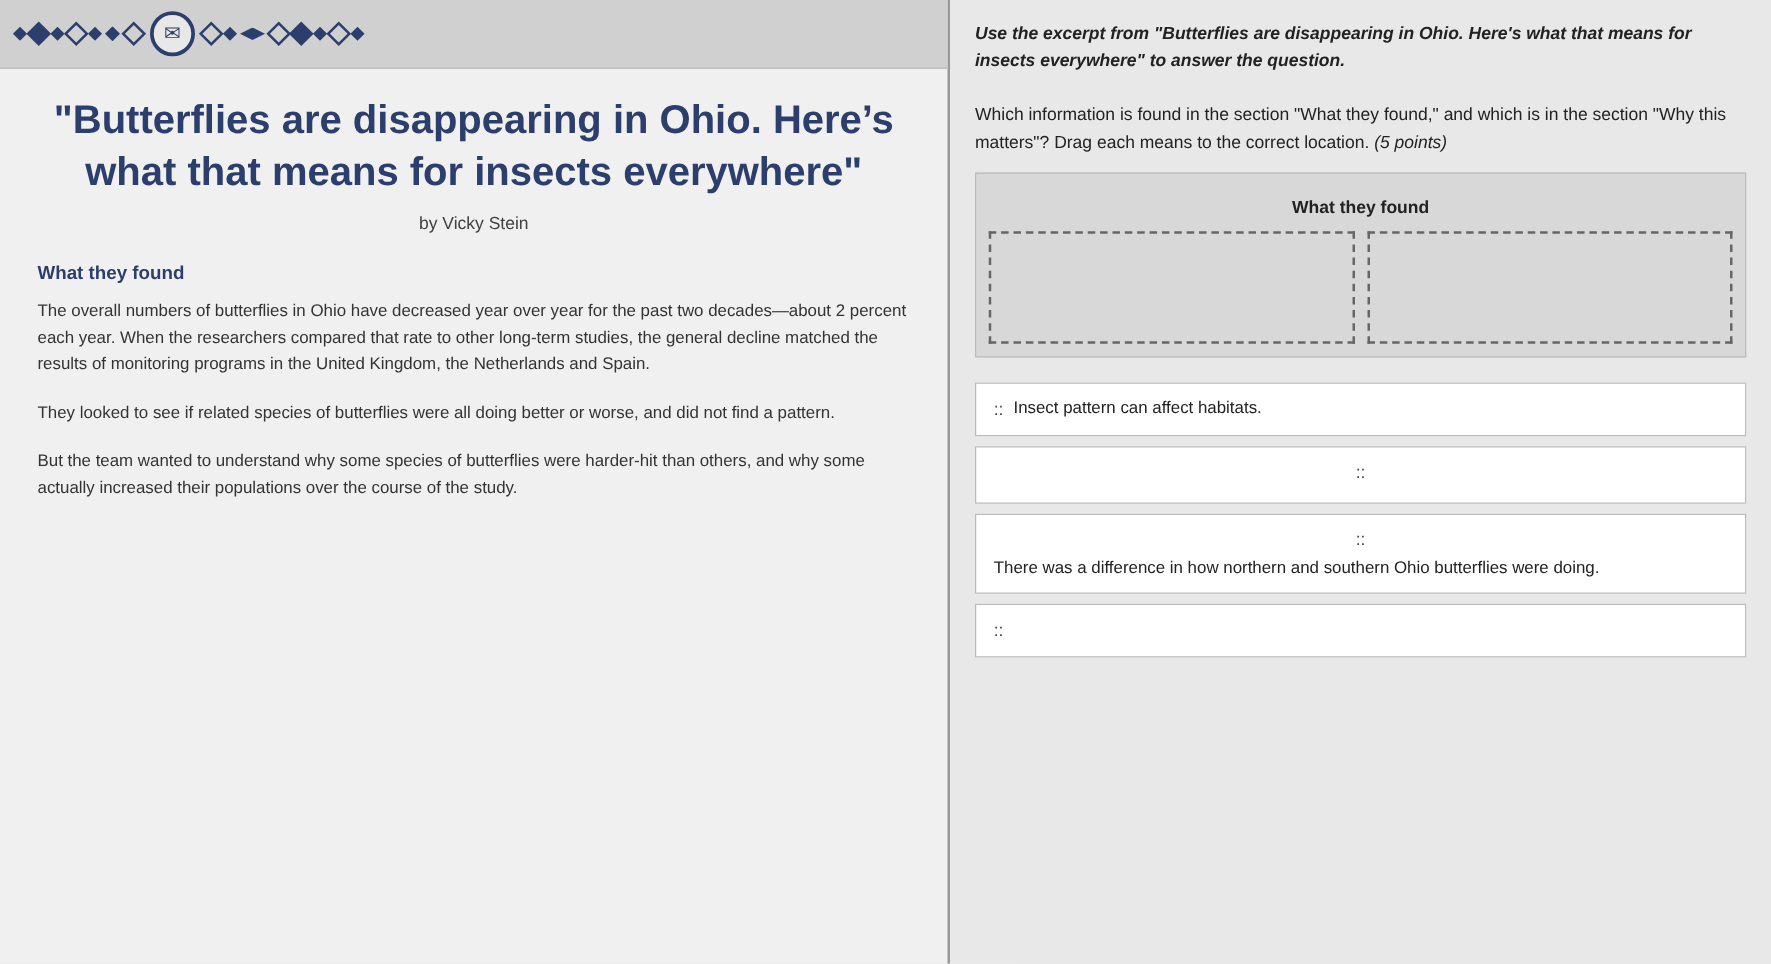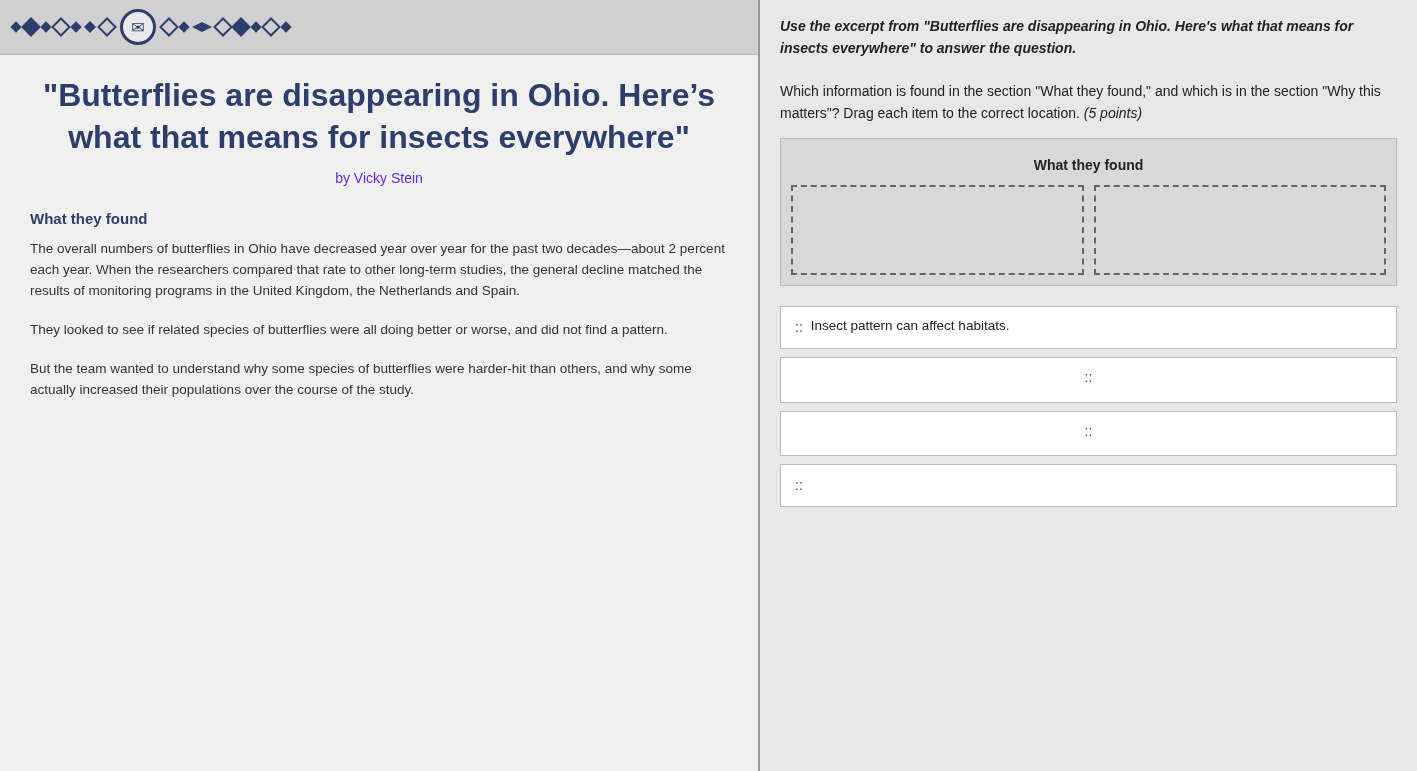--- a/index.html
+++ b/index.html
@@ -95,21 +95,21 @@
       font-weight: bold;
       color: #2c3e6b;
       text-align: center;
       line-height: 1.3;
       margin-bottom: 12px;
     }
 
     .article-author {
       text-align: center;
       font-size: 14px;
-      color: #6d28d9;
+      color: #404040;
       margin-bottom: 24px;
     }
 
     .section-heading {
       font-size: 15px;
       font-weight: bold;
       color: #2c3e6b;
       margin-bottom: 12px;
     }
 
@@ -252,21 +252,21 @@
       <p>The overall numbers of butterflies in Ohio have decreased year over year for the past two decades—about 2 percent each year. When the researchers compared that rate to other long-term studies, the general decline matched the results of monitoring programs in the United Kingdom, the Netherlands and Spain.</p>
       <p>They looked to see if related species of butterflies were all doing better or worse, and did not find a pattern.</p>
       <p>But the team wanted to understand why some species of butterflies were harder-hit than others, and why some actually increased their populations over the course of the study.</p>
     </div>
   </div>
 </div>
 
 <div class="right-panel">
   <div class="instruction-text">
     <em>Use the excerpt from "Butterflies are disappearing in Ohio. Here's what that means for insects everywhere" to answer the question.</em><br><br>
-    <span>Which information is found in the section "What they found," and which is in the section "Why this matters"? Drag each item to the correct location. </span><span class="points">(5 points)</span>
+    <span>Which information is found in the section "What they found," and which is in the section "Why this matters"? Drag each means to the correct location. </span><span class="points">(5 points)</span>
   </div>
 
   <div class="drag-area">
     <div class="drag-columns">
       <div class="drag-col-header">What they found</div>
     </div>
     <div class="drag-drop-zones">
       <div class="drop-zone"></div>
       <div class="drop-zone"></div>
     </div>
@@ -280,20 +280,21 @@
         <span>Insect pattern can affect habitats.</span>
       </div>
     </div>
 
     <div class="drag-item">
       <div class="drag-handle-top">::</div>
     </div>
 
     <div class="drag-item">
       <div class="drag-handle-top">::</div>
+      <span>There was a difference in how northern and southern Ohio butterflies were doing.</span>
     </div>
 
     <div class="drag-item">
       <div class="drag-item-inline">
         <span class="drag-handle">::</span>
       </div>
     </div>
 
   </div>
 </div>

